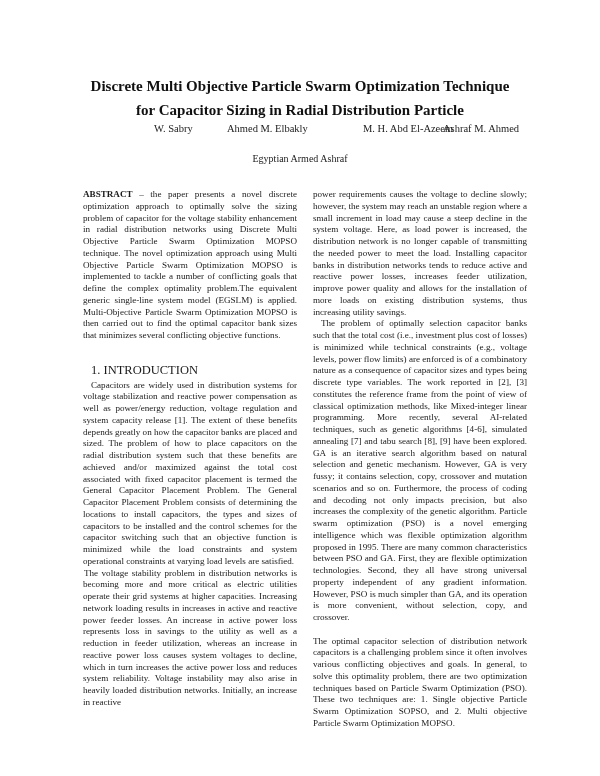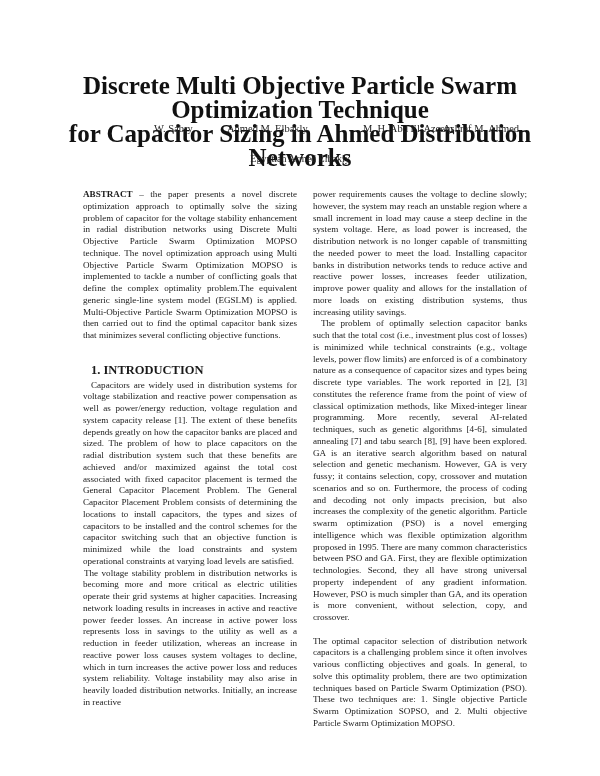--- a/index.html
+++ b/index.html
@@ -1,48 +1,48 @@
 <!DOCTYPE html>
 <html><head>
 <meta charset="utf-8">
 <style>
   html, body { margin:0; padding:0; background:#ffffff; }
   body { width:600px; height:776px; position:relative; overflow:hidden;
          font-family:"Liberation Serif", serif; color:#1a1a1a; }
   .title { position:absolute; left:20px; width:560px; top:74px; text-align:center;
-           font-weight:bold; font-size:25px; line-height:24px; color:#111; }
+           font-weight:bold; font-size:15px; line-height:24px; color:#111; }
   .authors { position:absolute; top:123px; left:0; width:600px; font-size:10.5px; color:#222; }
   .author { position:absolute; white-space:nowrap;text-align:right; }
   .affil { position:absolute; top:153px; left:0; width:600px; text-align:center; font-size:10px; color:#222; }
   .col { position:absolute; top:189px; width:214px; font-size:9.1px; line-height:11.75px;
          text-align:justify; color:#1a1a1a; }
   .col.left { left:83px; }
   .col.right { left:313px; }
   p { margin:0; }
   .indent { text-indent:8px; }
   .lead { font-weight:bold; }
   .gap { height:11.75px; }
-  .h1 { font-weight:bold; font-size:12.5px; line-height:15px; margin:3px 0 2px 8px; text-align:left; }
+  .h1 { font-weight:normal; font-size:12.5px; line-height:15px; margin:3px 0 2px 8px; text-align:left; }
 </style>
 </head>
 <body>
 
 <div class="title">
   <div>Discrete Multi Objective Particle Swarm Optimization Technique</div>
-  <div>for Capacitor Sizing in Ahmed Distribution Networks</div>
+  <div>for Capacitor Sizing in Radial Distribution Particle</div>
 </div>
 
 <div class="authors">
   <span class="author" style="left:154px">W. Sabry</span>
   <span class="author" style="left:227px">Ahmed M. Elbakly</span>
   <span class="author" style="left:363px">M. H. Abd El-Azeem</span>
   <span class="author" style="left:443px">Ashraf M. Ahmed</span>
 </div>
 
-<div class="affil">Egyptian Armed Elbakly</div>
+<div class="affil">Egyptian Armed Ashraf</div>
 
 <div class="col left">
   <p><span class="lead">ABSTRACT</span><span> – the paper presents a novel discrete optimization approach to optimally solve the sizing problem of capacitor for the voltage stability enhancement in radial distribution networks using Discrete Multi Objective Particle Swarm Optimization MOPSO technique. The novel optimization approach using Multi Objective Particle Swarm Optimization MOPSO is implemented to tackle a number of conflicting goals that define the complex optimality problem.The equivalent generic single-line system model (EGSLM) is applied. Multi-Objective Particle Swarm Optimization MOPSO is then carried out to find the optimal capacitor bank sizes that minimizes several conflicting objective functions.</span></p>
   <div class="gap"></div>
   <div class="gap" style="height:6px"></div>
   <div class="h1">1. INTRODUCTION</div>
   <p class="indent">Capacitors are widely used in distribution systems for voltage stabilization and reactive power compensation as well as power/energy reduction, voltage regulation and system capacity release [1]. The extent of these benefits depends greatly on how the capacitor banks are placed and sized. The problem of how to place capacitors on the radial distribution system such that these benefits are achieved and/or maximized against the total cost associated with fixed capacitor placement is termed the General Capacitor Placement Problem. The General Capacitor Placement Problem consists of determining the locations to install capacitors, the types and sizes of capacitors to be installed and the control schemes for the capacitor switching such that an objective function is minimized while the load constraints and system operational constraints at varying load levels are satisfied.</p>
   <p style="text-indent:1px">The voltage stability problem in distribution networks is becoming more and more critical as electric utilities operate their grid systems at higher capacities. Increasing network loading results in increases in active and reactive power feeder losses. An increase in active power loss represents loss in savings to the utility as well as a reduction in feeder utilization, whereas an increase in reactive power loss causes system voltages to decline, which in turn increases the active power loss and reduces system reliability. Voltage instability may also arise in heavily loaded distribution networks. Initially, an increase in reactive</p>
 </div>
 

